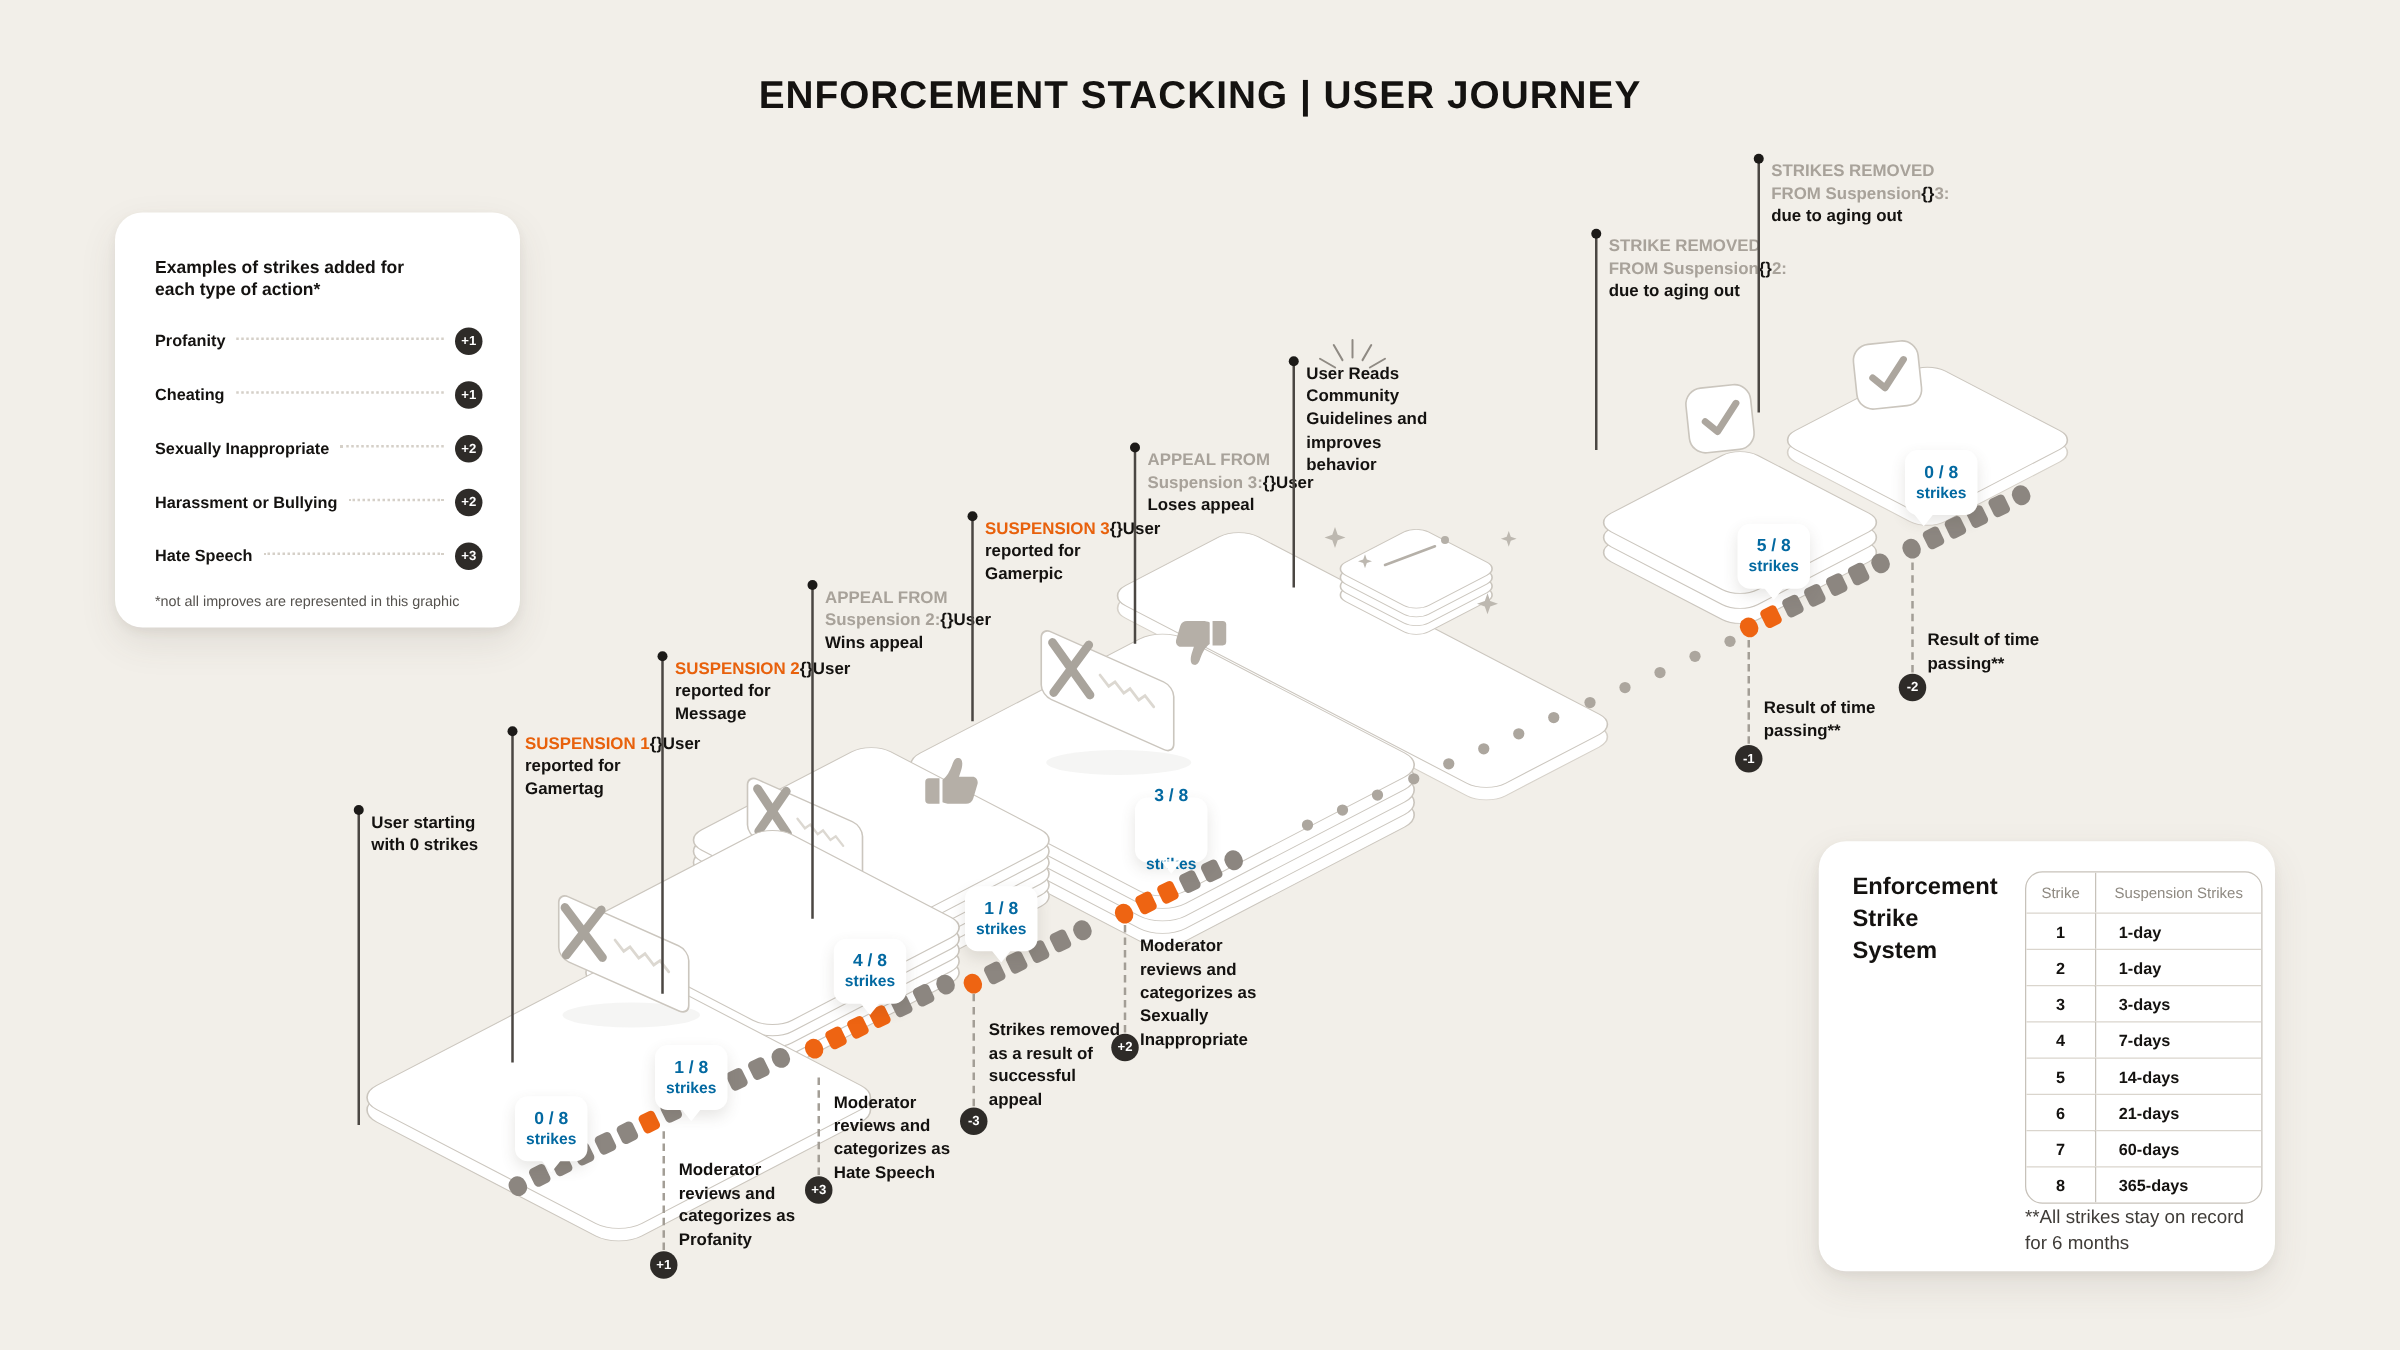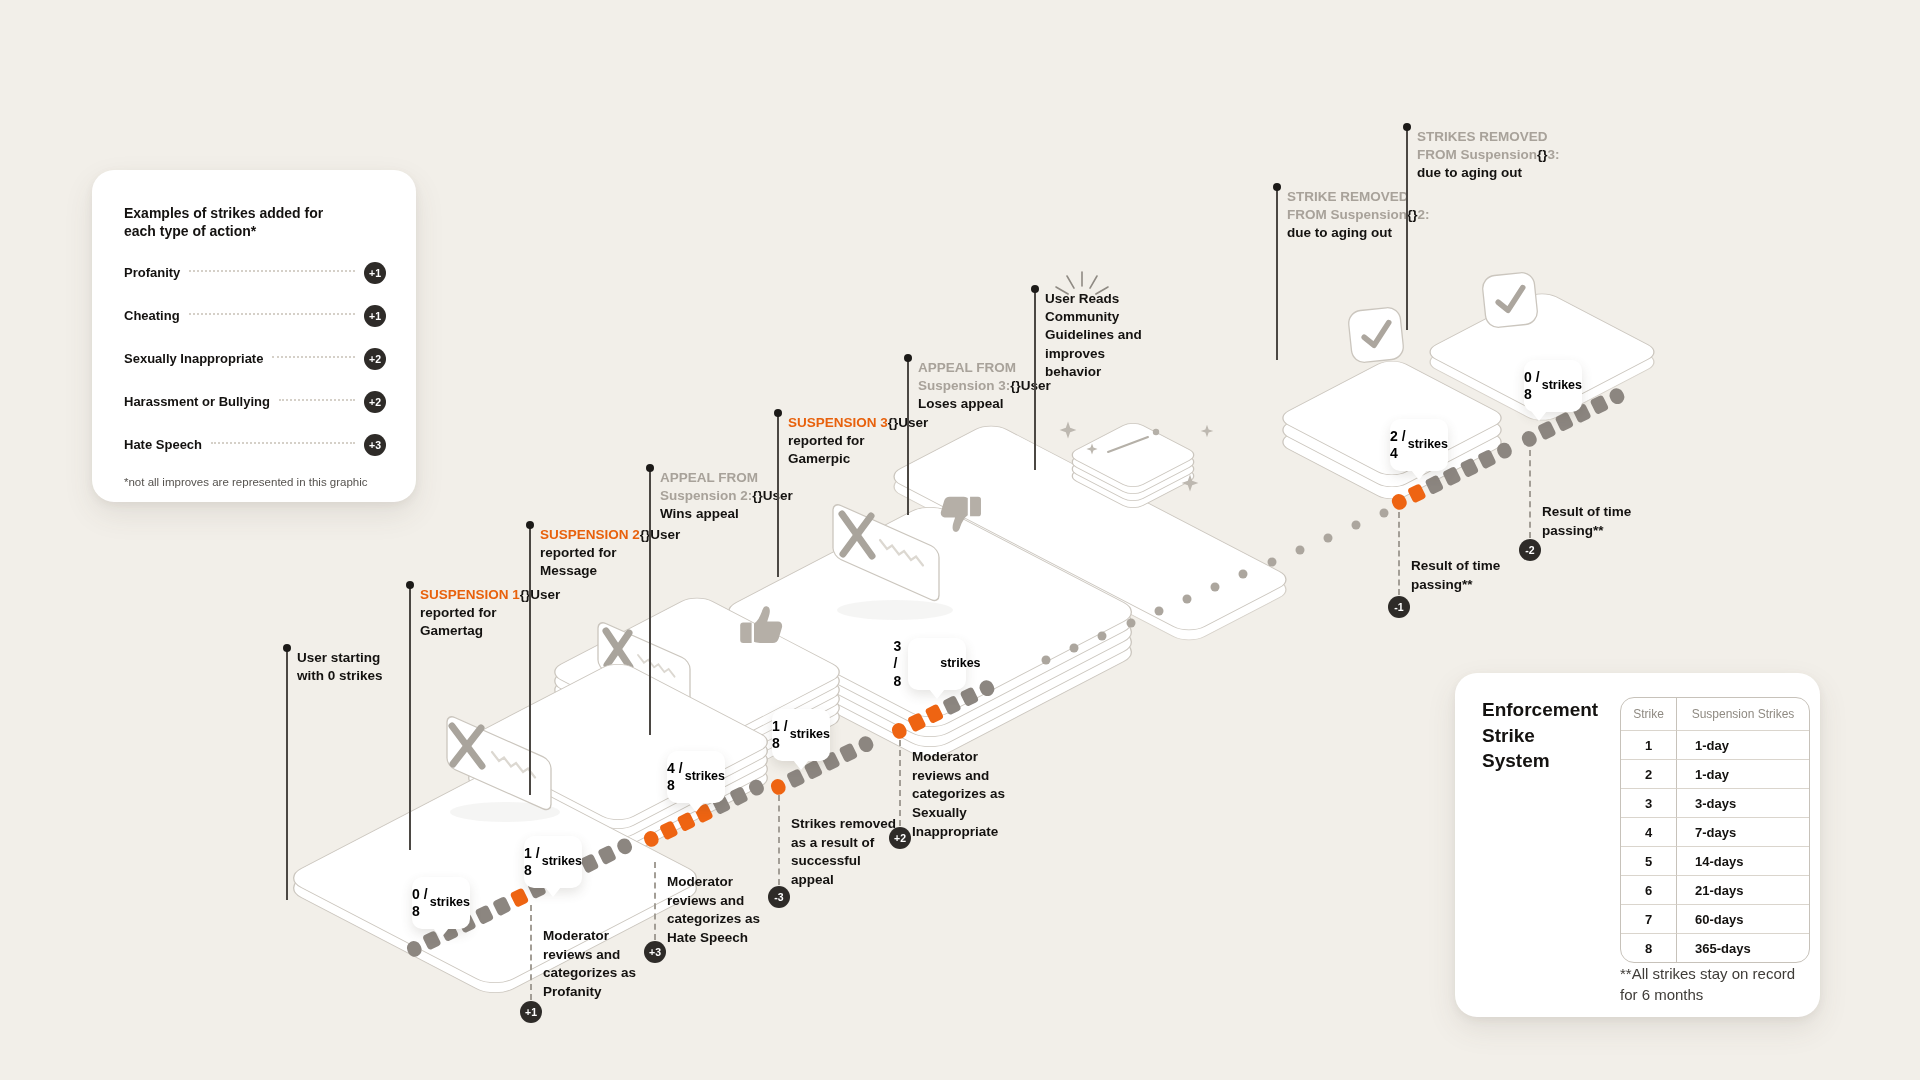--- a/index.html
+++ b/index.html
@@ -51,22 +51,22 @@
 
   
   .annot{position:absolute;}
   .annot .dash{position:absolute;left:-1px;top:0;height:100%;border-left:2px dashed #A39E96;}
   .annot .txt{position:absolute;left:12px;width:140px;font-size:13.5px;font-weight:bold;
     line-height:1.38;white-space:pre-line;color:#141210;}
   .annot .chip{position:absolute;left:-11px;bottom:-23px;}
 
   
   .bubble{position:absolute;width:58px;height:52px;background:#fff;border-radius:10px;
-    box-shadow:0 5px 12px rgba(80,68,56,.14);display:flex;
-    align-items:center;justify-content:center;line-height:1.25;color:#000000;z-index:3;}
+    box-shadow:0 5px 12px rgba(80,68,56,.14);display:flex;flex-direction:column;
+    align-items:center;justify-content:center;line-height:1.25;color:#0369a1;z-index:3;}
   .bubble::after{content:"";position:absolute;bottom:-9px;left:50%;margin-left:-8px;
     border:8px solid transparent;border-top:10px solid #fff;border-bottom:0;}
   .bubble.tip-left::after{left:26%;}
   .bubble .v{font-size:14px;font-weight:bold;}
   .bubble .l{font-size:12.5px;font-weight:bold;}
 
   
   .slab{fill:#FFFFFF;stroke:#CBC6BE;stroke-width:1.3;}
   .slab.lite{stroke:#D6D1C9;}
   .sg{fill:#8C8680;} .so{fill:#EE6412;}
@@ -328,20 +328,21 @@
     <g transform="translate(1523,442) rotate(-26)">
       <rect class="sg" x="0" y="-8" width="14" height="16" rx="7"></rect>
         <rect class="sg" x="19.5" y="-8" width="14" height="16" rx="3.5"></rect>
       <rect class="sg" x="39" y="-8" width="14" height="16" rx="3.5"></rect>
         <rect class="sg" x="58.5" y="-8" width="14" height="16" rx="3.5"></rect>
       <rect class="sg" x="78" y="-8" width="14" height="16" rx="3.5"></rect>
         <rect class="sg" x="97.5" y="-8" width="14" height="16" rx="7"></rect>
     </g>
   </svg>
 
+  <div class="page-title">ENFORCEMENT STACKING | USER JOURNEY</div>
 
   <div class="panel examples">
     <h2>Examples of strikes added for
 each type of action*</h2>
     <div class="ex-row">
       <span class="lbl">Profanity</span>
       <span class="dots"></span>
       <span class="chip">+1</span>
     </div>
     <div class="ex-row">
@@ -496,21 +497,21 @@
   </div>
   <div class="bubble" style="left:772px;top:709px;">
     <span class="v">1 / 8</span>
       <span class="l">strikes</span>
   </div>
   <div class="bubble" style="left:908px;top:638px;gap:39px;">
     <span class="v">3 / 8</span>
       <span class="l">strikes</span>
   </div>
   <div class="bubble" style="left:1390px;top:419px;">
-    <span class="v">2 / 4</span>
+    <span class="v">5 / 8</span>
       <span class="l">strikes</span>
   </div>
   <div class="bubble tip-left" style="left:1524px;top:360px;">
     <span class="v">0 / 8</span>
       <span class="l">strikes</span>
   </div>
 
   <div class="annot" style="left:531px;top:905px;height:95px;">
     <span class="dash"></span>
     <div class="txt" style="top:22px;">Moderator

